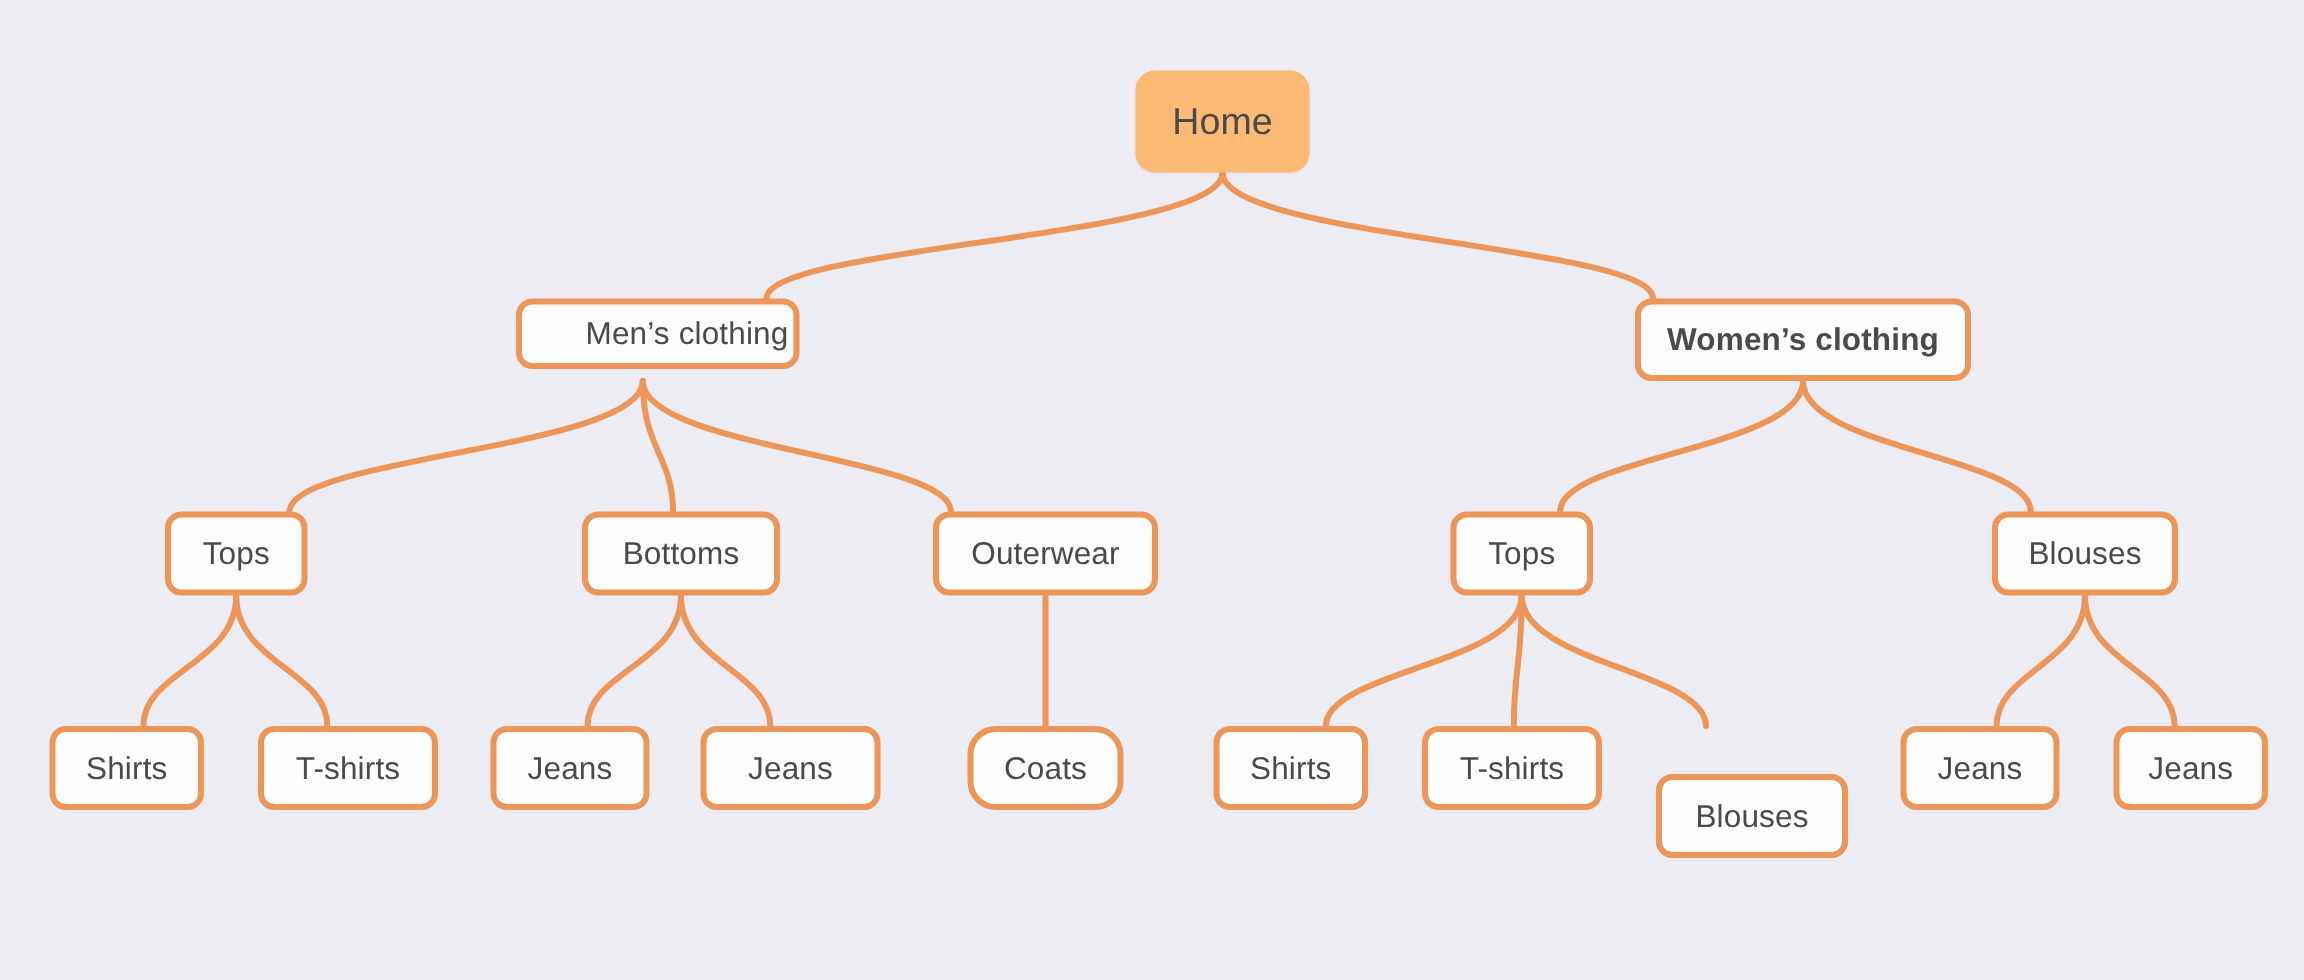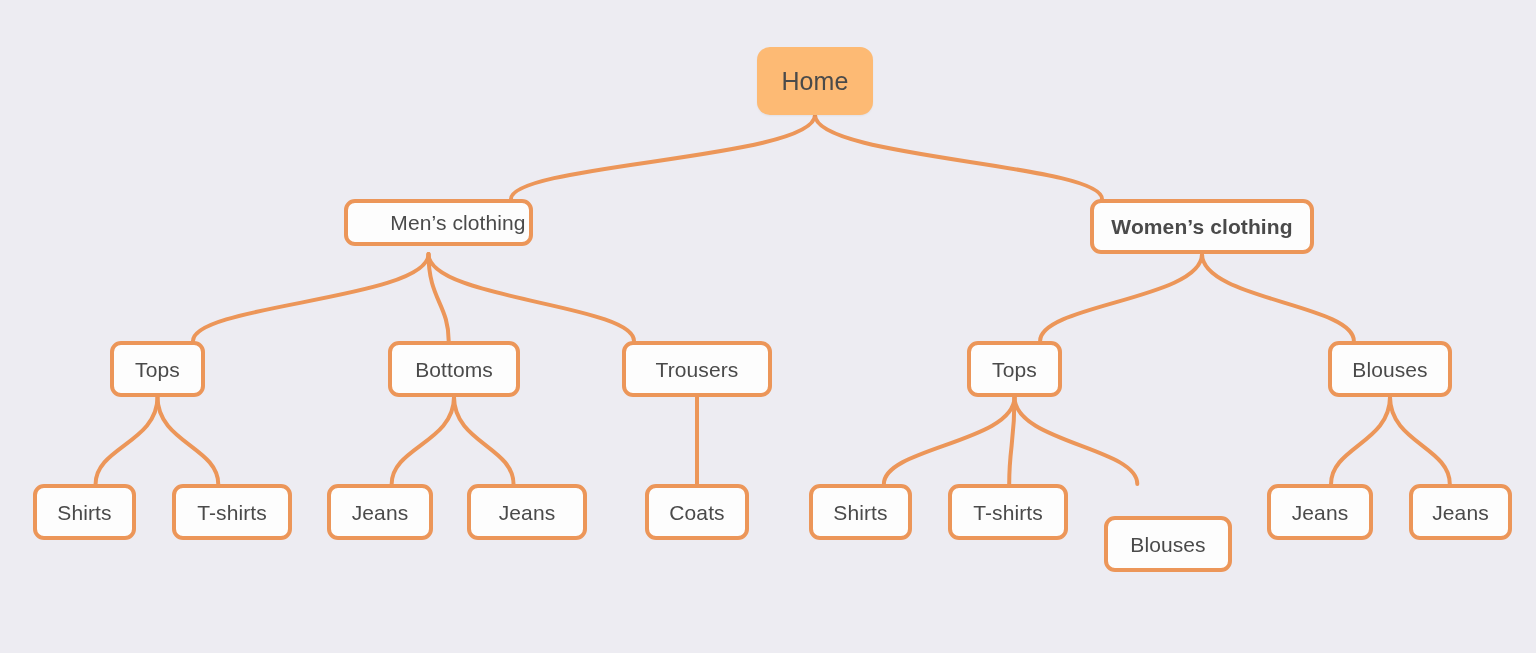--- a/index.html
+++ b/index.html
@@ -88,41 +88,41 @@
       <div class="node bordered" style="left: 1090px; top: 199px; width: 224px; height: 55px; font-weight: bold;">
         <span class="node-label">Women’s clothing</span>
       </div>
       <div class="node bordered" style="left: 110px; top: 341px; width: 95px; height: 56px;">
         <span class="node-label">Tops</span>
       </div>
       <div class="node bordered" style="left: 388px; top: 341px; width: 132px; height: 56px;">
         <span class="node-label">Bottoms</span>
       </div>
       <div class="node bordered" style="left: 622px; top: 341px; width: 150px; height: 56px;">
-        <span class="node-label">Trousers</span>
+        <span class="node-label">Outerwear</span>
       </div>
       <div class="node bordered" style="left: 967px; top: 341px; width: 95px; height: 56px;">
         <span class="node-label">Tops</span>
       </div>
       <div class="node bordered" style="left: 1328px; top: 341px; width: 124px; height: 56px;">
         <span class="node-label">Blouses</span>
       </div>
       <div class="node bordered" style="left: 33px; top: 484px; width: 103px; height: 56px;">
         <span class="node-label">Shirts</span>
       </div>
       <div class="node bordered" style="left: 172px; top: 484px; width: 120px; height: 56px;">
         <span class="node-label">T-shirts</span>
       </div>
       <div class="node bordered" style="left: 327px; top: 484px; width: 106px; height: 56px;">
         <span class="node-label">Jeans</span>
       </div>
       <div class="node bordered" style="left: 467px; top: 484px; width: 120px; height: 56px;">
         <span class="node-label">Jeans</span>
       </div>
-      <div class="node bordered" style="left: 645px; top: 484px; width: 104px; height: 56px;">
+      <div class="node bordered" style="left: 645px; top: 484px; width: 104px; height: 56px; border-radius: 19px;">
         <span class="node-label">Coats</span>
       </div>
       <div class="node bordered" style="left: 809px; top: 484px; width: 103px; height: 56px;">
         <span class="node-label">Shirts</span>
       </div>
       <div class="node bordered" style="left: 948px; top: 484px; width: 120px; height: 56px;">
         <span class="node-label">T-shirts</span>
       </div>
       <div class="node bordered" style="left: 1104px; top: 484px; width: 128px; height: 56px; margin-top: 32px;">
         <span class="node-label">Blouses</span>

